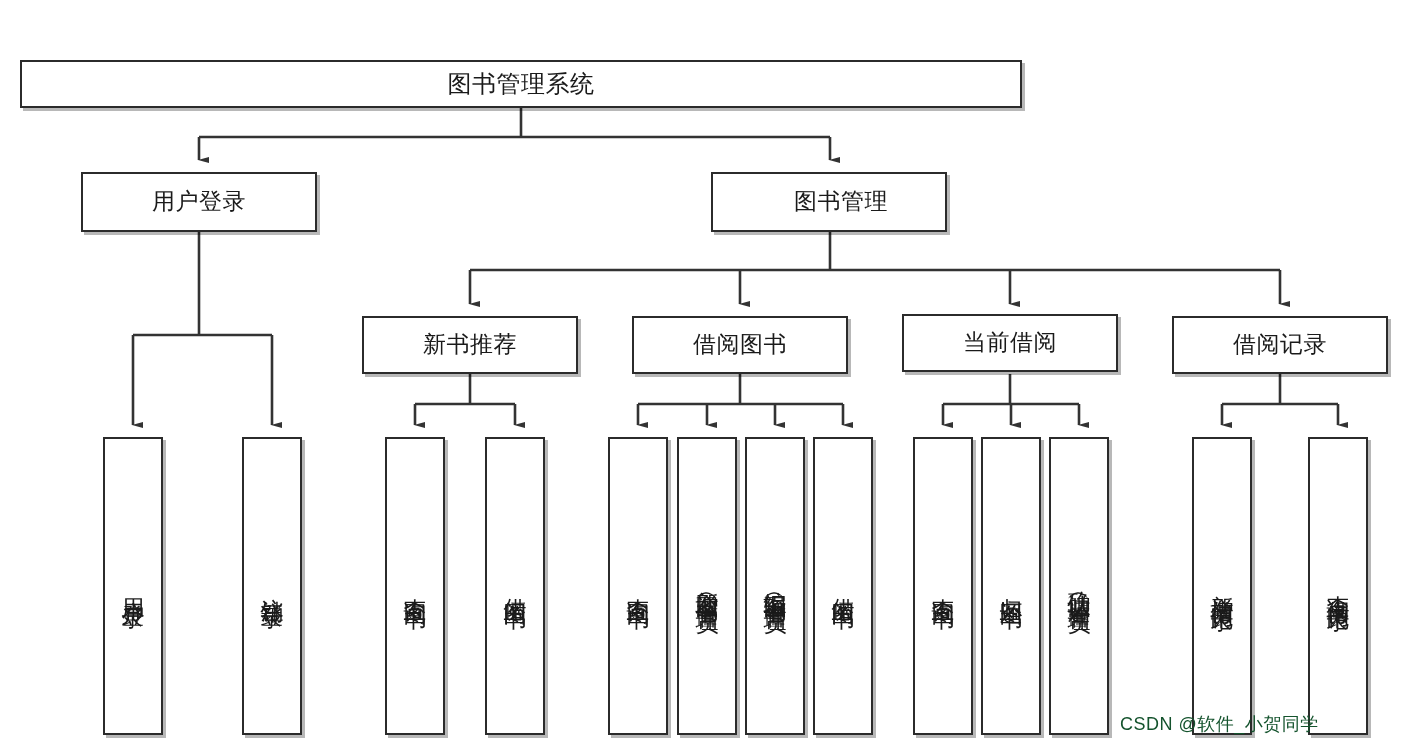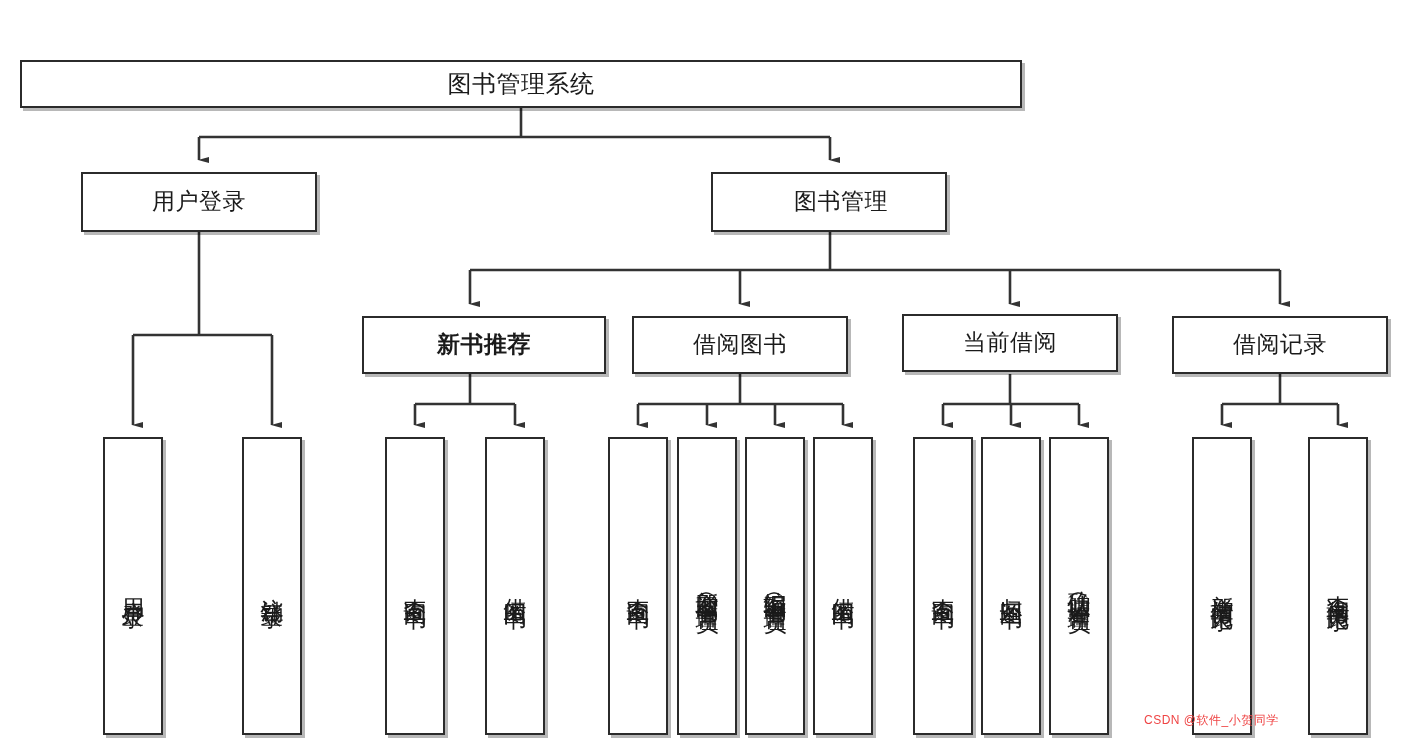--- a/index.html
+++ b/index.html
@@ -52,24 +52,24 @@
   }
   #connector-layer {
     position: absolute;
     left: 0; top: 0;
     width: 1405px;
     height: 747px;
     pointer-events: none;
   }
   #watermark {
     position: absolute;
-    left: 1144px;
+    left: 1120px;
     top: 712px;
-    font-size: 12px;
-    color: #ef4444;
+    font-size: 18px;
+    color: #14532d;
     white-space: nowrap;
     letter-spacing: 0.5px;
   }
 </style>
 </head>
 <body>
 
 <div id="diagram-root">
 
   <svg id="connector-layer" viewBox="0 0 1405 747" width="1405" height="747" xmlns="http://www.w3.org/2000/svg">
@@ -127,21 +127,21 @@
     <span class="node-label label-root">图书管理系统</span>
   </div>
 
   <div class="node-box" style="left:81px; top:172px; width:236px; height:60px;">
     <span class="node-label label-h">用户登录</span>
   </div>
   <div class="node-box" style="left:711px; top:172px; width:236px; height:60px;padding-left:24px;">
     <span class="node-label label-h">图书管理</span>
   </div>
 
-  <div class="node-box" style="left:362px; top:316px; width:244px; height:58px;font-weight:bold;">
+  <div class="node-box" style="left:362px; top:316px; width:216px; height:58px;">
     <span class="node-label label-h">新书推荐</span>
   </div>
   <div class="node-box" style="left:632px; top:316px; width:216px; height:58px;">
     <span class="node-label label-h">借阅图书</span>
   </div>
   <div class="node-box" style="left:902px; top:314px; width:216px; height:58px;">
     <span class="node-label label-h">当前借阅</span>
   </div>
   <div class="node-box" style="left:1172px; top:316px; width:216px; height:58px;">
     <span class="node-label label-h">借阅记录</span>

